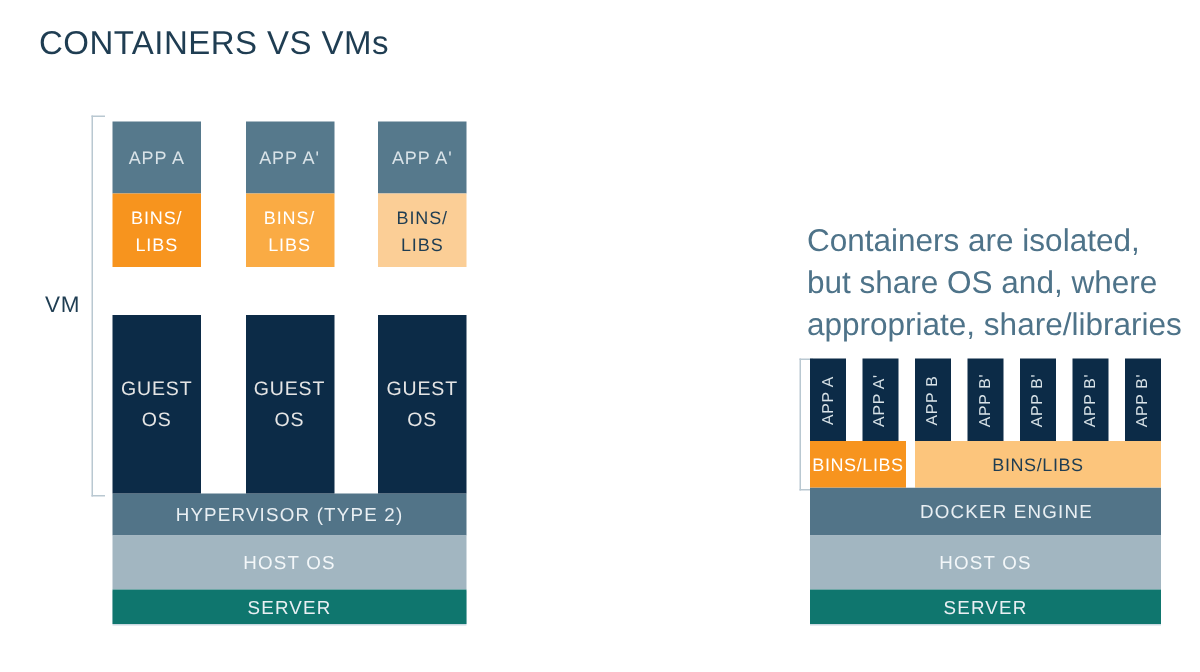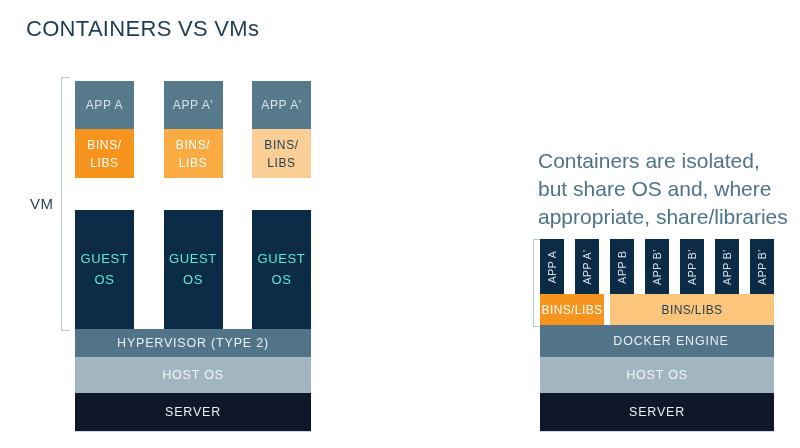--- a/index.html
+++ b/index.html
@@ -23,28 +23,28 @@
   
   .vm-diagram{position:absolute;left:75px;top:81px;width:236px;}
   .vm-cols{display:flex;justify-content:space-between;height:248px;}
   .vm-col{width:59px;display:flex;flex-direction:column;}
   .cell{display:flex;align-items:center;justify-content:center;text-align:center;}
   .vm-app{height:48px;background:#56798C;color:#D9E3E8;font-size:12px;letter-spacing:.6px;}
   .vm-bins{height:49px;font-size:12px;letter-spacing:.6px;line-height:1.5;white-space:pre-line;}
   .bins-0{background:#F7941E;color:#FFFFFF;}
   .bins-1{background:#FAAB44;color:#FFFFFF;}
   .bins-2{background:#FBCE96;color:#1F3D52;}
-  .vm-guest{flex:1;background:#0C2B47;color:#5eead4;font-size:13px;letter-spacing:.6px;
+  .vm-guest{flex:1;background:#0C2B47;color:#e5e5e5;font-size:13px;letter-spacing:.6px;
             line-height:1.55;white-space:pre-line;margin-top:32px;}
 
   .layer{color:#E9EFF3;font-size:12.5px;letter-spacing:.8px;display:flex;
          align-items:center;justify-content:center;}
   .vm-hypervisor{height:28px;background:#527488;}
   .host{height:36px;background:#A2B6C1;color:#F3F7F9;}
-  .server{height:38px;background:#0f172a;box-shadow:0 1px 0 #CBD9E1;}
+  .server{height:23px;background:#0f766e;box-shadow:0 1px 0 #CBD9E1;}
 
   
   .note{position:absolute;left:538px;top:116px;font-size:21px;line-height:28px;
         color:#4E7389;margin-top:31px;}
 
   
   .c-diagram{position:absolute;left:540px;top:239px;width:234px;}
   .c-cols{display:flex;justify-content:space-between;height:55px;}
   .c-col{width:24px;background:#0C2B47;display:flex;align-items:center;justify-content:center;}
   .c-col span{display:inline-block;transform:rotate(-90deg);white-space:nowrap;

